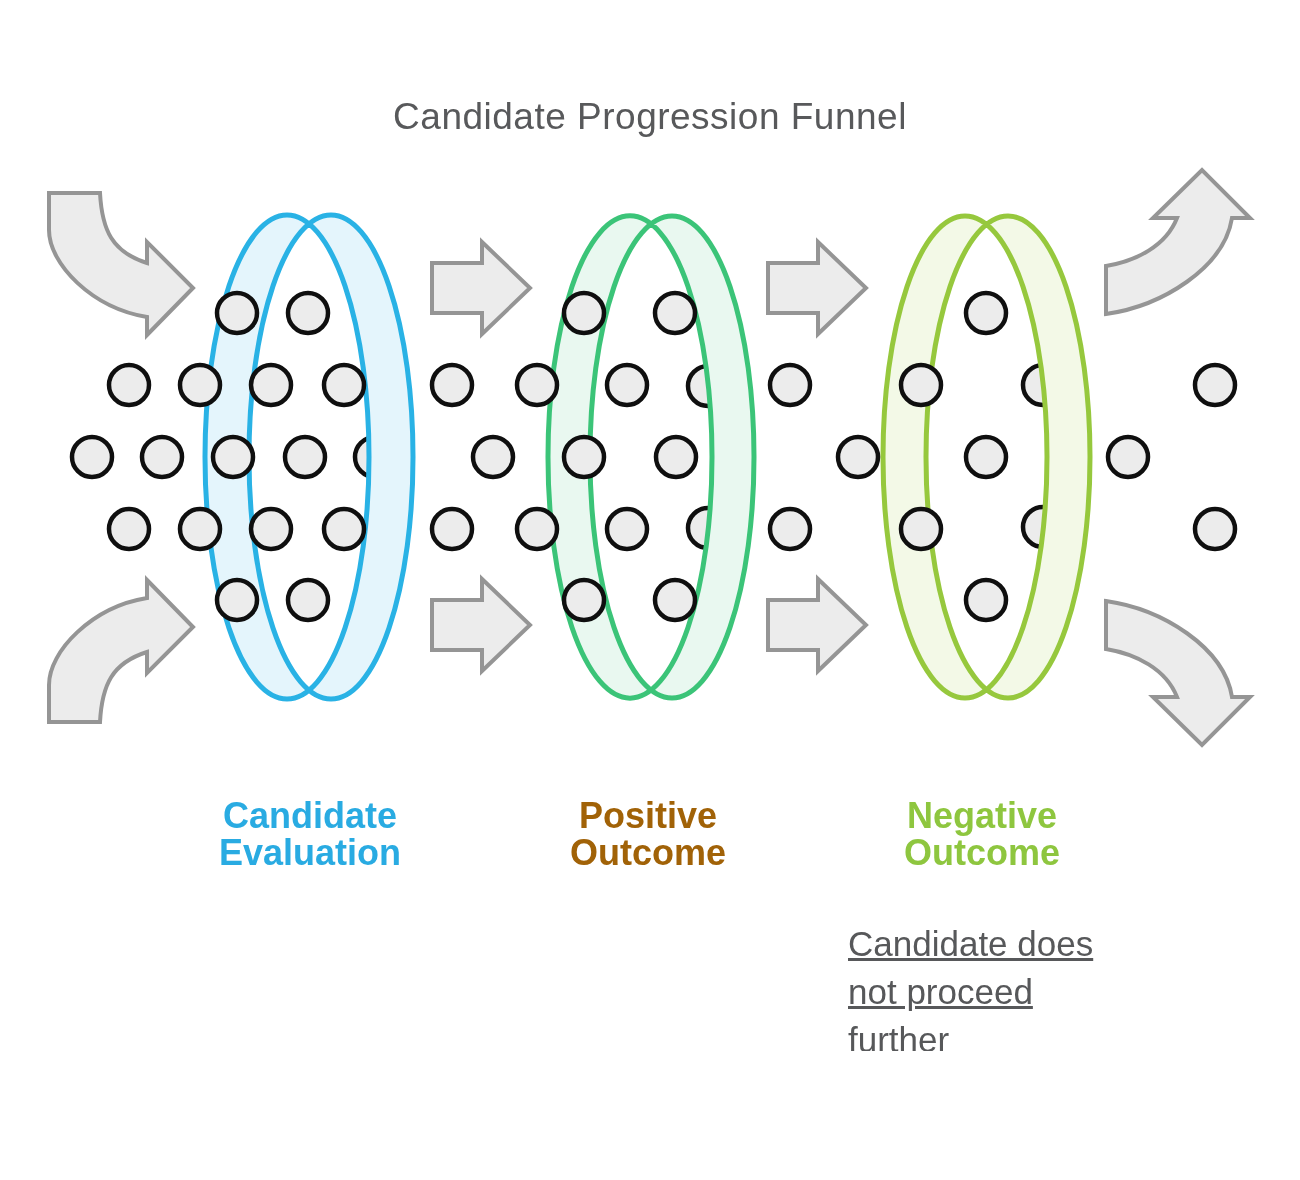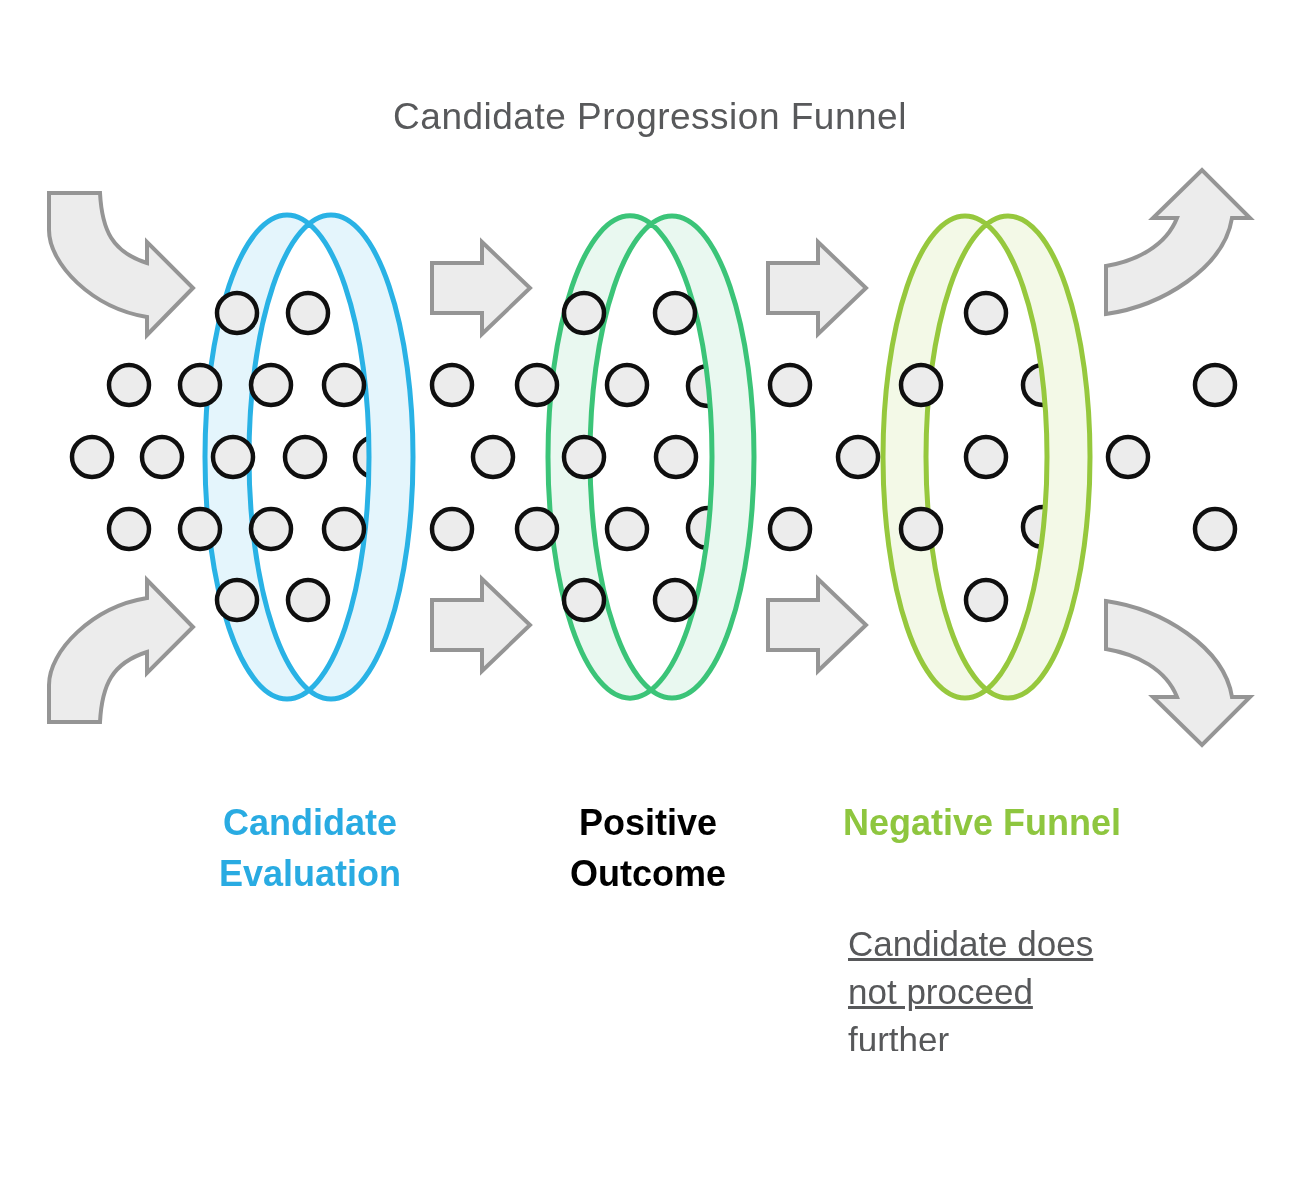--- a/index.html
+++ b/index.html
@@ -10,24 +10,24 @@
   .page svg { position:absolute; left:0; top:0; }
   .dot { stroke-width:4.5; }
   .ring { stroke-width:5; }
   .arrow { stroke-width:4; stroke-linejoin:miter; }
   .title {
     position:absolute; left:0; right:0; top:96px; text-align:center;
     font-size:37px; color:#58595b; letter-spacing:0.5px;
   }
   .stage-heading {
     position:absolute; top:797px; width:300px; text-align:center;
-    font-size:36px; font-weight:bold; line-height:51px;
+    font-size:36px; font-weight:bold; line-height:37px;
   }
   .stage-heading.h1 { left:160px; color:#29abe2; }
-  .stage-heading.h2 { left:498px; color:#000000; }
+  .stage-heading.h2 { left:498px; color:#a16207; }
   .stage-heading.h3 { left:832px; color:#8ec63f; }
   .stage-desc {
     position:absolute; color:#57585a; font-size:35px; line-height:48px;
     text-align:left;
   }
   .stage-desc.d1 { left:175px; top:898px; width:245px; }
   .stage-desc.d2 { left:512px; top:920px; width:255px; }
   .stage-desc.d3 { left:848px; top:920px; width:285px;text-decoration:underline; }
 </style>
 </head>
@@ -103,17 +103,17 @@
       <polygon class="arrow" points="768,600 818,600 818,579 866,625 818,671 818,650 768,650"></polygon>
       <path class="arrow" d="M 1106,266 C 1136,261 1166,246 1177,218 L 1153,218 L 1202,170 L 1250,218 L 1232,218 C 1224,268 1162,306 1106,314 Z"></path>
       <path class="arrow" d="M 1106,649 C 1136,654 1166,669 1177,697 L 1153,697 L 1202,745 L 1250,697 L 1232,697 C 1224,647 1162,609 1106,601 Z"></path>
     </g>
   </svg>
 
   <div class="title">Candidate Progression Funnel</div>
 
   <div class="stage-heading h1">Candidate Evaluation</div>
   <div class="stage-heading h2">Positive Outcome</div>
-  <div class="stage-heading h3">Negative Funnel</div>
+  <div class="stage-heading h3">Negative Outcome</div>
 
   <div class="stage-desc d3">Candidate does not proceed further</div>
 
 </div>
 
 </body></html>

